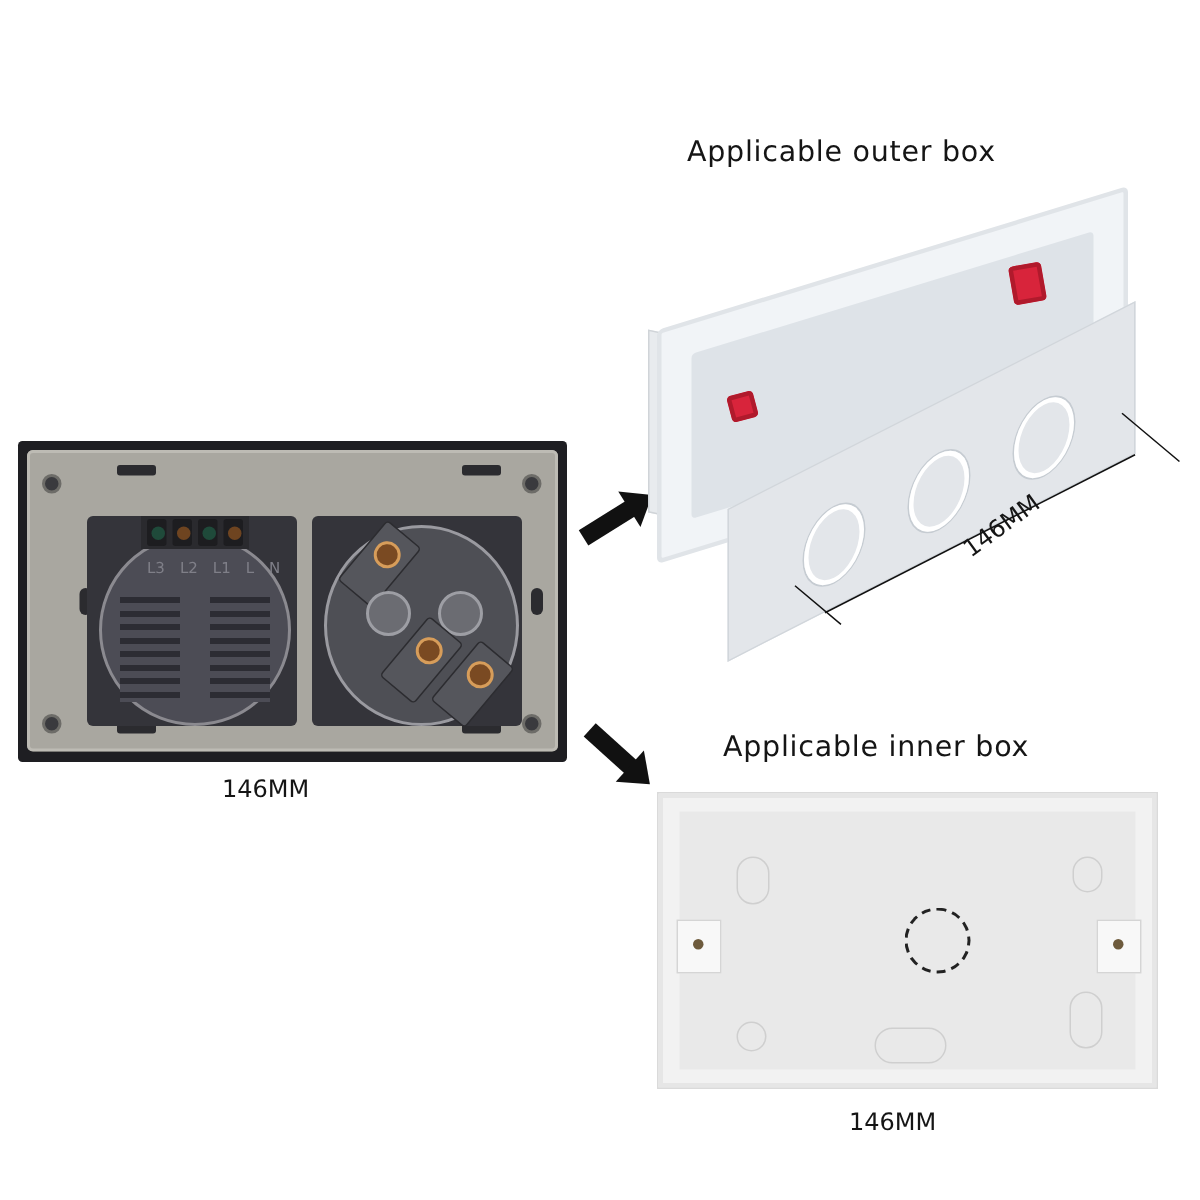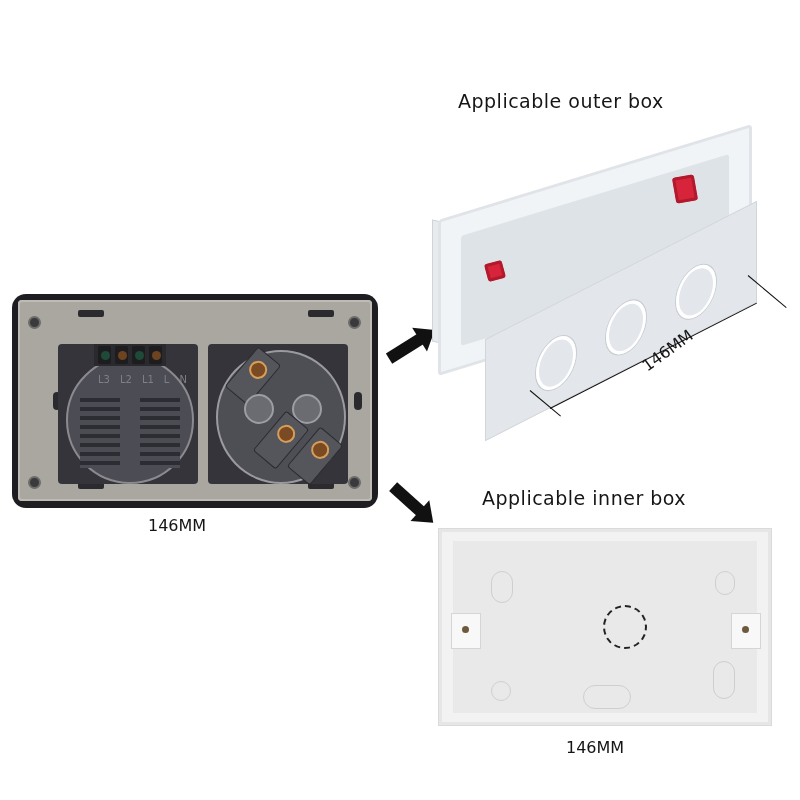--- a/index.html
+++ b/index.html
@@ -1,21 +1,21 @@
 <!DOCTYPE html>
 <html><head>
   <meta charset="utf-8">
   <style>
     html, body { margin:0; padding:0; background:#ffffff; }
     body { width:800px; height:800px; position:relative; overflow:hidden; font-family:"DejaVu Sans", sans-serif; }
     .label { position:absolute; color:#151515; font-size:19px; letter-spacing:0.5px; white-space:nowrap; }
     .dim { position:absolute; color:#151515; font-size:16px; white-space:nowrap; }
 
     
-    .panel { position:absolute; left:12px; top:294px; width:366px; height:214px; background:#1e1e22; border-radius:14px; }
+    .panel { position:absolute; left:12px; top:294px; width:366px; height:214px; background:#1e1e22; border-radius:3px; }
     .plate { position:absolute; left:6px; top:6px; width:354px; height:201px; background:#a9a7a0; border-radius:4px;
              box-shadow: inset 0 0 0 2px #bdbbb4; }
     .screw { position:absolute; width:9px; height:9px; border-radius:50%; background:#3a3a3e; border:2px solid #6d6c68; }
     .slot { position:absolute; width:26px; height:7px; background:#2b2b2f; border-radius:2px; }
     .side-slot { position:absolute; width:8px; height:18px; background:#2b2b2f; border-radius:4px; }
     .module { position:absolute; background:#34343a; border-radius:4px; }
     .dimmer-disc { position:absolute; left:8px; top:12px; width:124px; height:124px; border-radius:50%; background:#4c4c55; border:2px solid #8b8a90; }
     .terminal-strip { position:absolute; left:36px; top:0px; width:72px; height:22px; background:#2a2a2e; display:flex; gap:4px; padding:2px 4px; box-sizing:border-box; }
     .term { flex:1; background:#1d1d20; border-radius:2px; position:relative; }
     .term i { position:absolute; left:3px; top:5px; width:9px; height:9px; border-radius:50%; }

